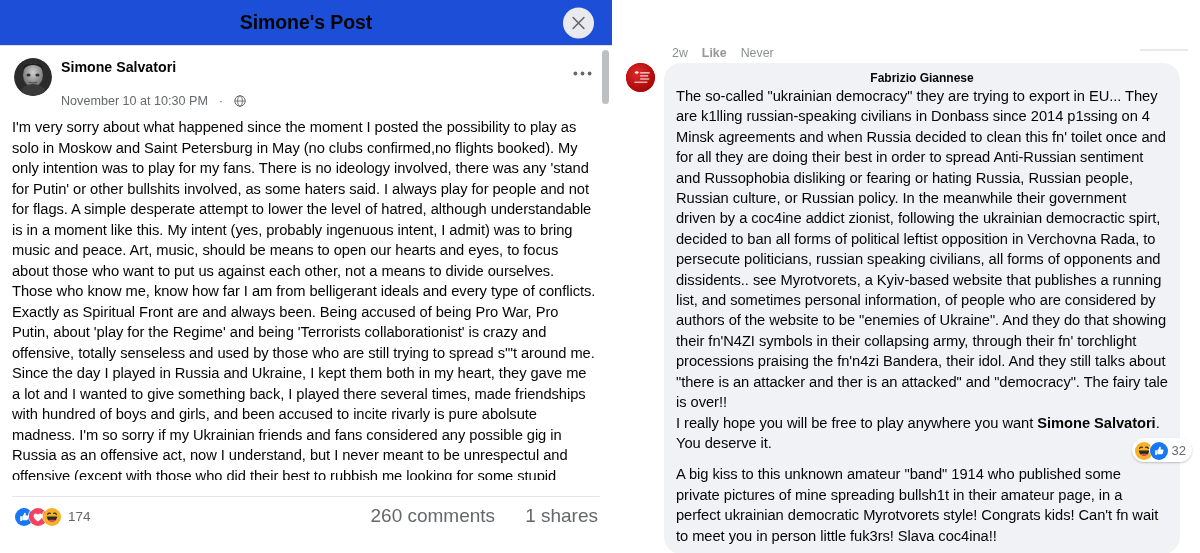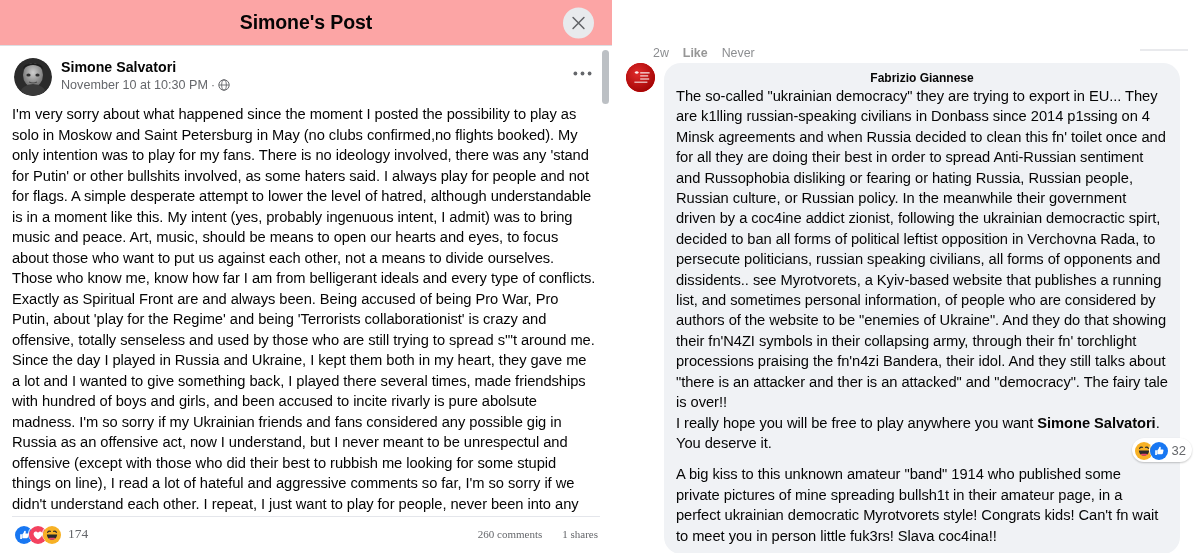--- a/index.html
+++ b/index.html
@@ -31,21 +31,21 @@
   }
 
   .modal-header {
     position: relative;
     height: 46px;
     flex: 0 0 46px;
     border-bottom: 1px solid #dcdfe3;
     display: flex;
     align-items: center;
     justify-content: center;
-    background: #fca5a5;
+    background: #1d4ed8;
   }
   .modal-title {
     font-size: 19.5px;
     font-weight: bold;
     letter-spacing: -0.1px;
     color: #050505;
   }
   .close-btn {
     position: absolute;
     right: 18px;
@@ -91,25 +91,25 @@
   .author-name {
     font-size: 14.2px;
     font-weight: bold;
     color: #050505;
     line-height: 17px;
     cursor: pointer;
   }
   .post-time-row {
     display: flex;
     align-items: center;
-    gap: 3px;
+    gap: 11px;
     font-size: 12.6px;
     color: #65676b;
     line-height: 16px;
-    margin-top: 1px;
+    margin-top: 17px;
   }
   .post-time { cursor: pointer; }
   .dot-sep { color: #65676b; font-size: 12px; }
   .globe-icon { display: inline-flex; align-items: center; }
   .more-btn {
     position: absolute;
     right: 17px;
     top: 17px;
     width: 26px;
     height: 20px;
@@ -149,26 +149,25 @@
     width: 7px;
     height: 54px;
     border-radius: 4px;
     background: #bcc0c4;
     cursor: pointer;
   }
 
   .post-footer {
     flex: 0 0 auto;
     border-top: 1px solid #e4e6eb;
-    margin: 0 12px;
+    margin: 16px 12px;
     padding: 8px 2px 10px 2px;
     display: flex;
     align-items: center;
     justify-content: space-between;
-    font-family: Liberation Serif, serif;
   }
   .reactions-left {
     display: flex;
     align-items: center;
     gap: 5px;
     cursor: pointer;
   }
   .reaction-stack { display: flex; align-items: center; }
   .reaction-stack .rx { margin-left: -4px; }
   .reaction-stack .rx:first-child { margin-left: 0; }
@@ -180,38 +179,38 @@
     display: block;
   }
   .react-count {
     font-size: 13.5px;
     color: #65676b;
     margin-left: 3px;
   }
   .counts-right {
     display: flex;
     align-items: center;
-    gap: 20px;
-    font-size: 11px;
+    gap: 30px;
+    font-size: 19px;
     color: #65676b;
   }
   .counts-right span { cursor: pointer; }
 
   
   .right-panel {
     position: relative;
     width: 588px;
     height: 553px;
     background: #ffffff;
     overflow: hidden;
     padding-top: 0;
   }
   .cut-footer {
     position: absolute;
-    left: 41px;
+    left: 60px;
     top: 46px;
     display: flex;
     align-items: center;
     gap: 14px;
     font-size: 12.4px;
     color: #65676b;
     height: 14px;
     overflow: hidden;
     opacity: 0.75;
   }

